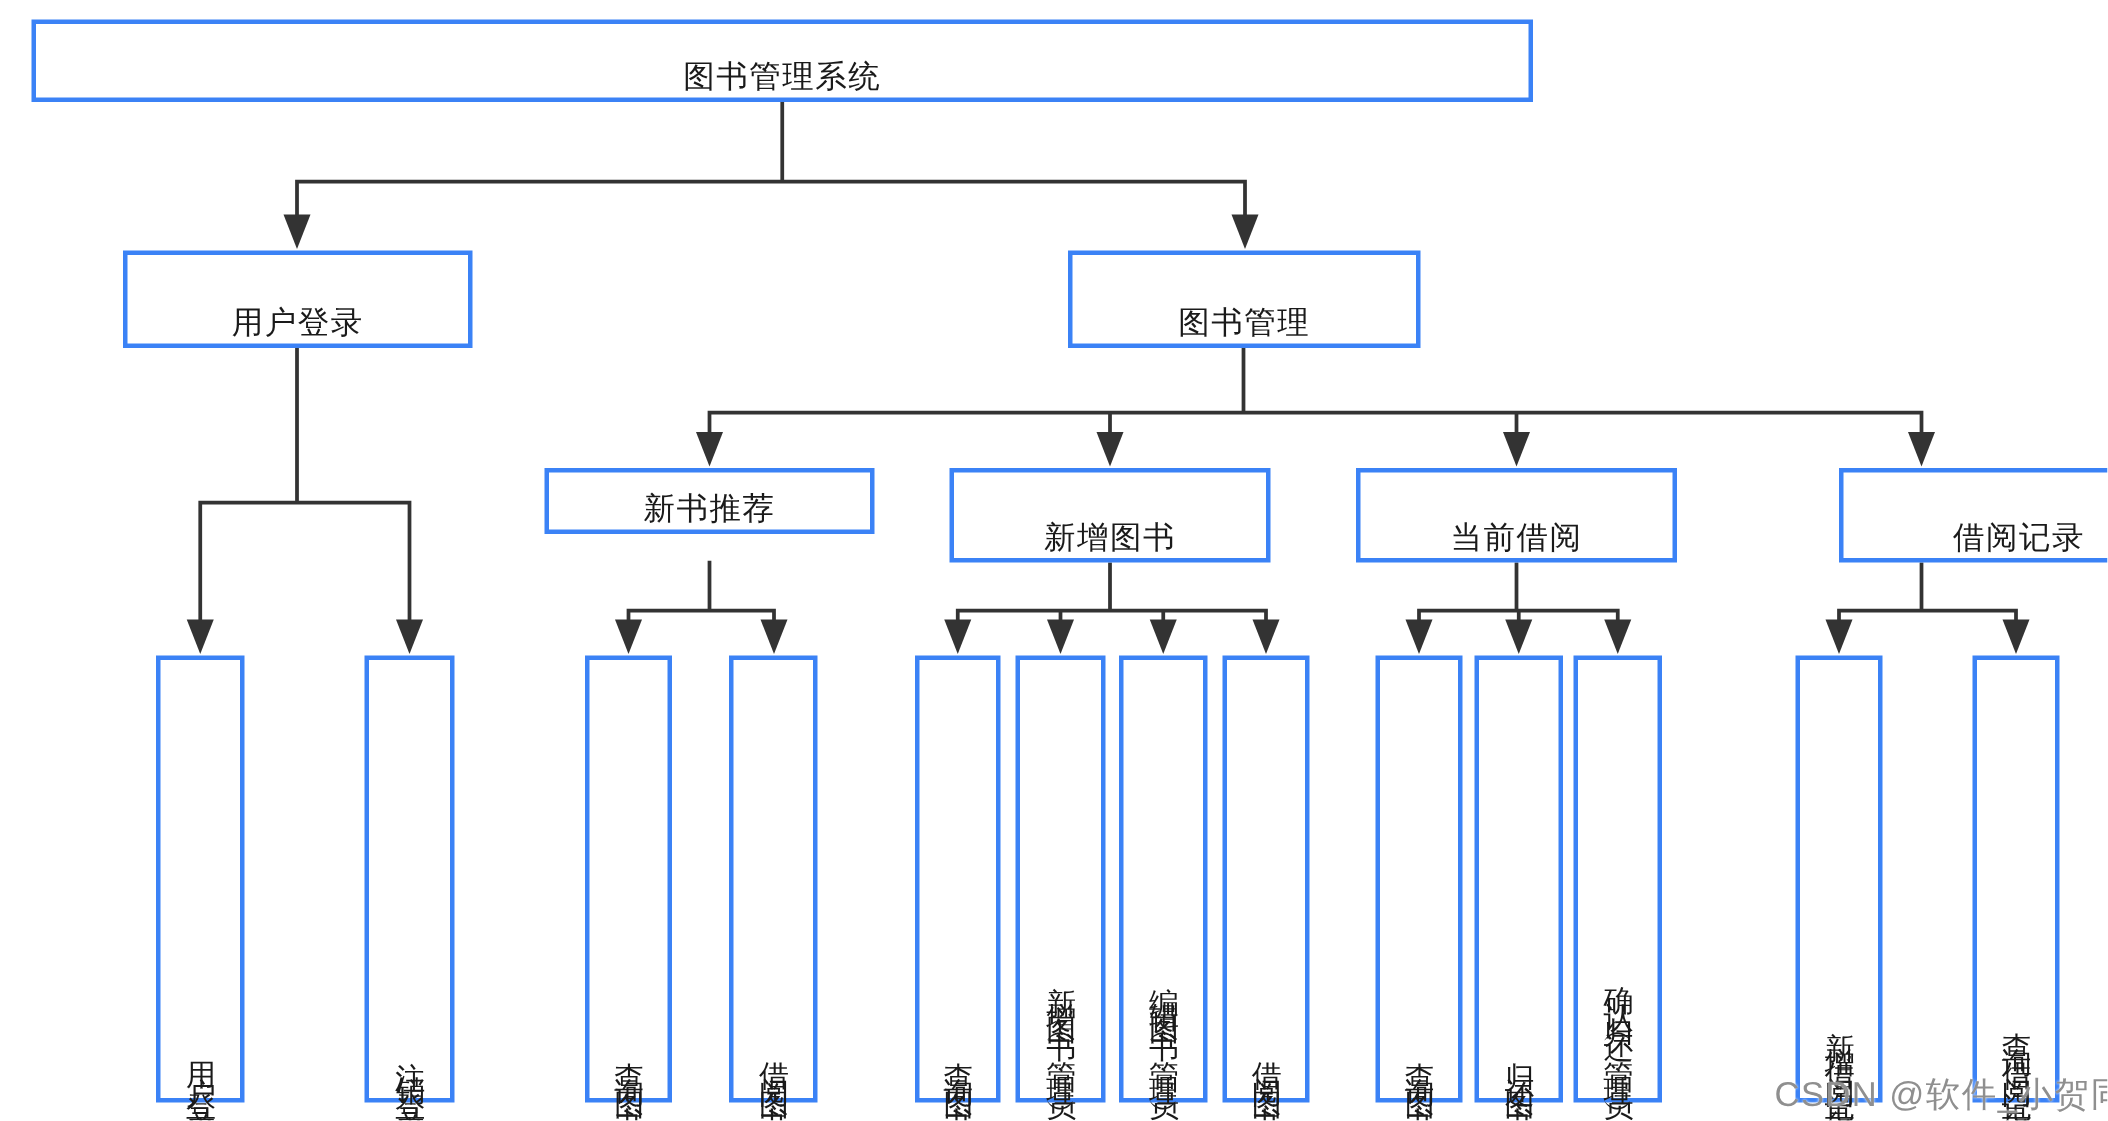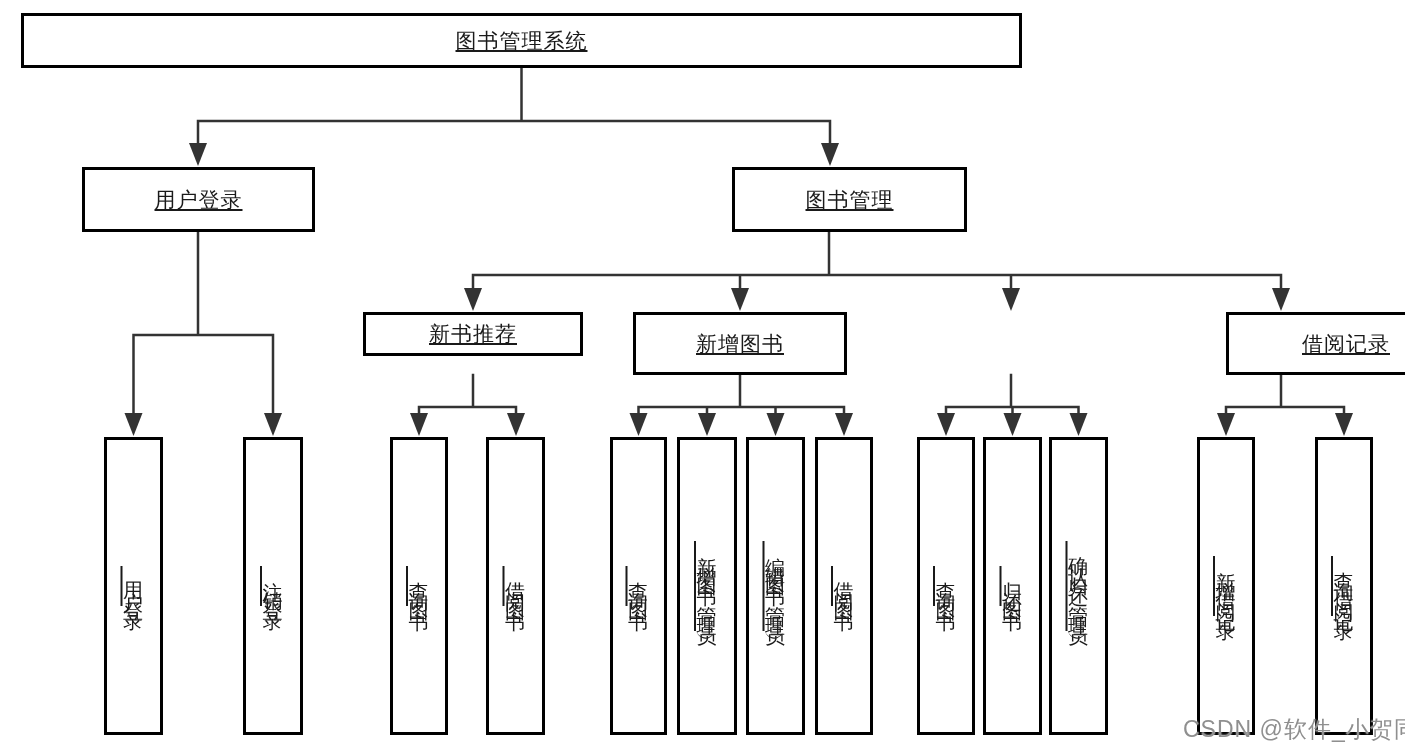--- a/index.html
+++ b/index.html
@@ -14,45 +14,44 @@
   }
   .connectors {
     position: absolute;
     left: 0; top: 0;
     width: 1405px; height: 747px;
     pointer-events: none;
   }
   .box {
     position: absolute;
     box-sizing: border-box;
-    border: 3px solid #000000;
+    border: 3px solid #3b82f6;
     background: #ffffff;
     display: flex;
-    align-items: center;
+    align-items: flex-end;
     justify-content: center;
-    text-decoration: underline;
   }
   .hlabel {
     font-size: 21px;
     letter-spacing: 1px;
     color: #1a1a1a;
     white-space: nowrap;
   }
   .vtext {
     writing-mode: vertical-rl;
     text-orientation: mixed;
     font-size: 20px;
     letter-spacing: 10px;
     line-height: 1;
     color: #1a1a1a;
     white-space: nowrap;
   }
   .root-box  { left: 21px;  top: 13px;  width: 1001px; height: 55px; }
   .n2a { left: 82px;  top: 167px; width: 233px; height: 65px; }
-  .n2b { left: 732px; top: 167px; width: 235px; height: 65px; }
+  .n2b { left: 712px; top: 167px; width: 235px; height: 65px; }
   .n3a { left: 363px;  top: 312px; width: 220px; height: 44px; }
   .n3b { left: 633px;  top: 312px; width: 214px; height: 63px; }
   .n3c { left: 904px;  top: 312px; width: 214px; height: 63px; }
   .n3d { left: 1207px; top: 312px; width: 240px; height: 63px; margin-left: 19px; }
   .leaf { top: 437px; height: 298px; }
   .l-g1a { left: 104px;  width: 59px; }
   .l-g1b { left: 243px;  width: 60px; }
   .l-g2a { left: 390px;  width: 58px; }
   .l-g2b { left: 486px;  width: 59px; }
   .l-g3a { left: 610px;  width: 57px; }
@@ -122,20 +121,23 @@
   <div class="box n2b">
     <span class="hlabel">图书管理</span>
   </div>
 
   <div class="box n3a">
     <span class="hlabel">新书推荐</span>
   </div>
   <div class="box n3b">
     <span class="hlabel">新增图书</span>
   </div>
+  <div class="box n3c">
+    <span class="hlabel">当前借阅</span>
+  </div>
   <div class="box n3d">
     <span class="hlabel">借阅记录</span>
   </div>
 
   <div class="box leaf l-g1a">
     <span class="vtext">用户登录</span>
   </div>
   <div class="box leaf l-g1b">
     <span class="vtext">注销登录</span>
   </div>

